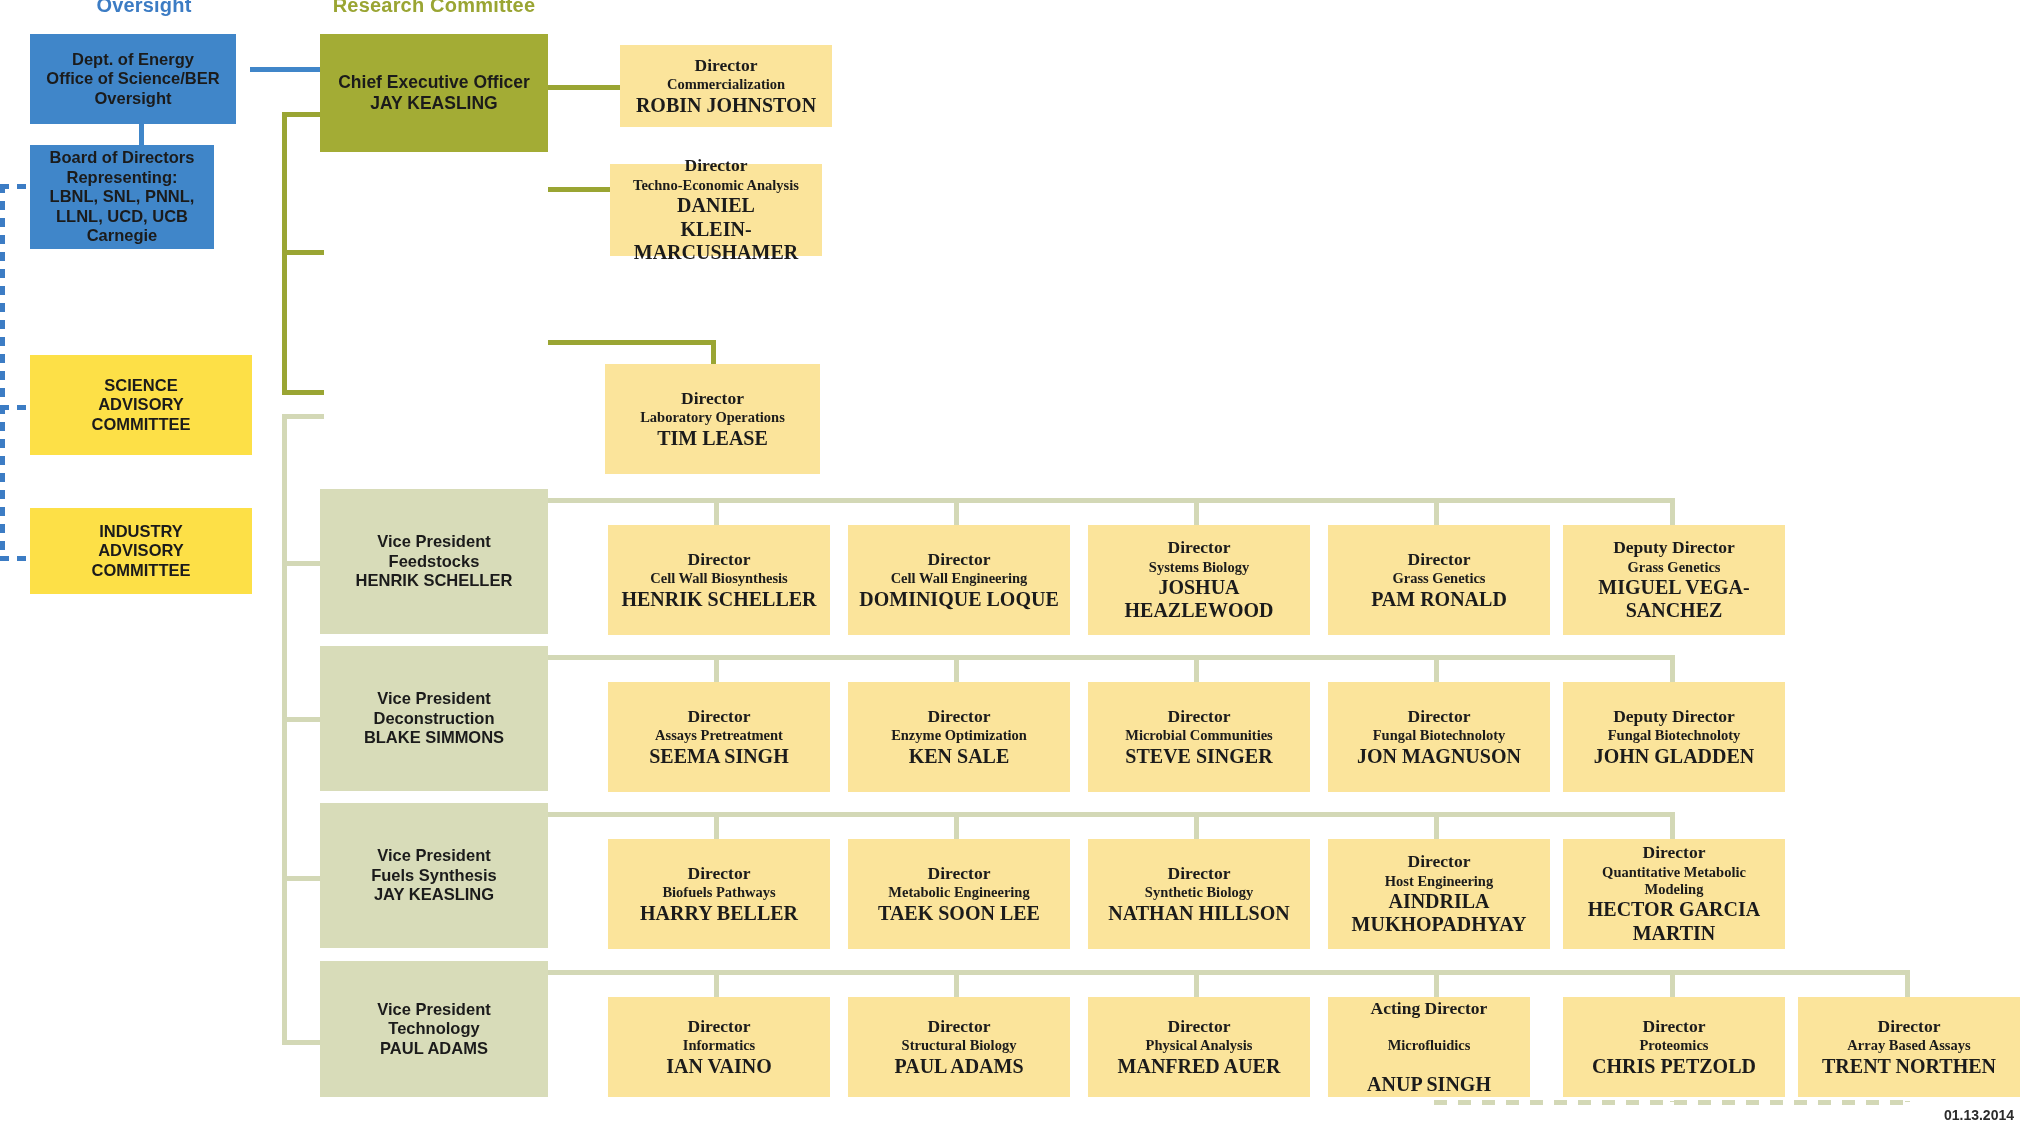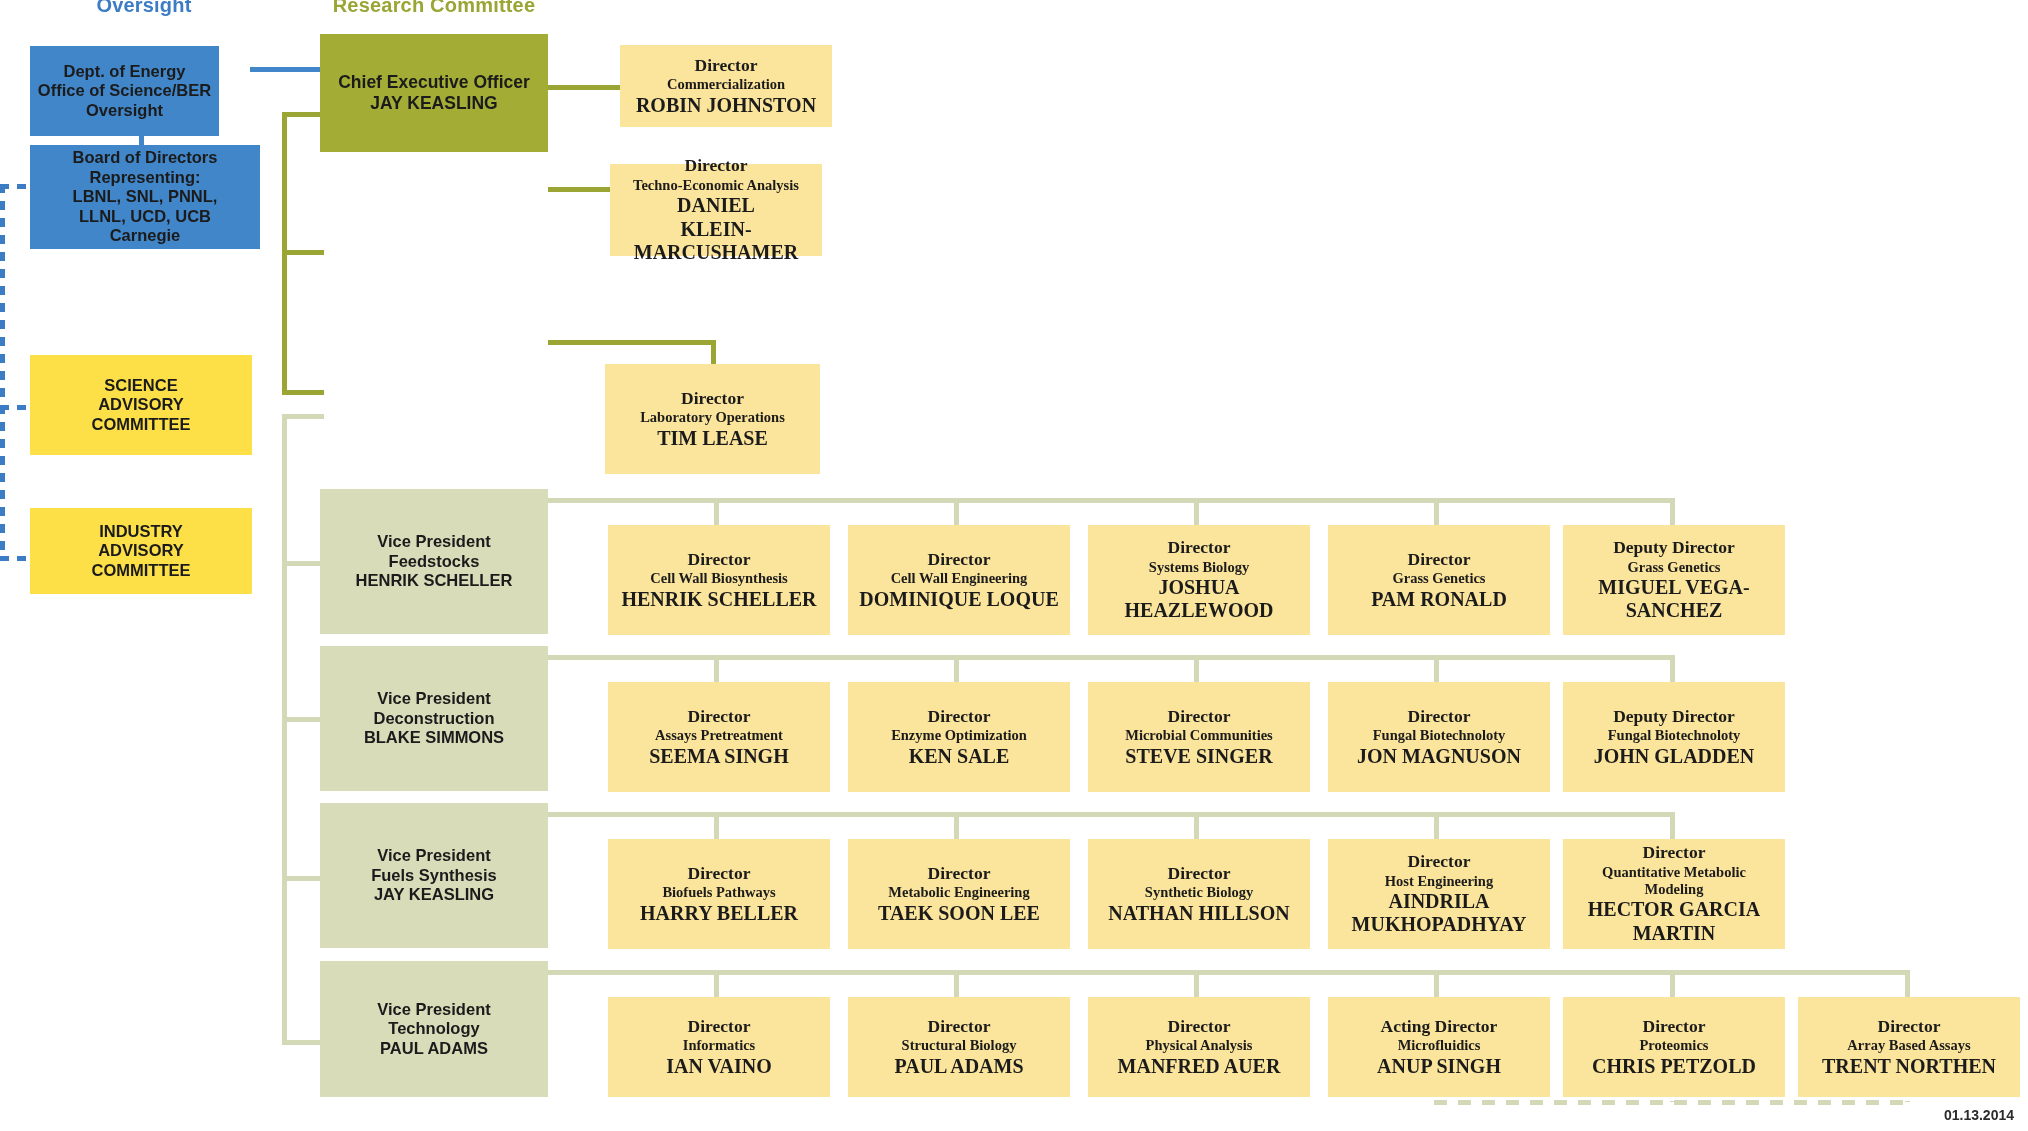--- a/index.html
+++ b/index.html
@@ -172,27 +172,27 @@
   <div class="ln ln-sage" style="left:1194px; top:970px; width:5px; height:27px;"></div>
   <div class="ln ln-sage" style="left:1434px; top:970px; width:5px; height:27px;"></div>
   <div class="ln ln-sage" style="left:1670px; top:970px; width:5px; height:27px;"></div>
   <div class="ln ln-sage" style="left:1905px; top:970px; width:5px; height:27px;"></div>
 
   <div class="dash-h-sage" style="left:1434px; top:1100px; width:476px;"></div>
   <div class="dash-stub" style="left:1434px; top:1075px; height:27px;"></div>
   <div class="dash-stub" style="left:1670px; top:1075px; height:27px;"></div>
   <div class="dash-stub" style="left:1905px; top:1075px; height:27px;"></div>
 
-  <div class="box blue-dark" style="left:30px; top:34px; width:189px; height:90px;margin-top:12px;">
+  <div class="box blue-dark" style="left:30px; top:34px; width:206px; height:90px;">
     <div class="l1">Dept. of Energy</div>
     <div class="l2">Office of Science/BER</div>
     <div class="l3">Oversight</div>
   </div>
 
-  <div class="box blue-dark" style="left:30px; top:145px; width:230px; height:104px;">
+  <div class="box blue-dark" style="left:30px; top:145px; width:184px; height:104px;">
     <div class="l1">Board of Directors</div>
     <div class="l1">Representing:</div>
     <div class="l1">LBNL, SNL, PNNL,</div>
     <div class="l1">LLNL, UCD, UCB</div>
     <div class="l1">Carnegie</div>
   </div>
 
   <div class="box blue-light" style="left:30px; top:355px; width:222px; height:100px;">
     <div class="l1">SCIENCE</div>
     <div class="l2">ADVISORY</div>
@@ -339,21 +339,21 @@
   <div class="box cream" style="left:848px; top:997px; width:222px; height:100px;">
     <div class="l1">Director</div>
     <div class="l2">Structural Biology</div>
     <div class="l3">PAUL ADAMS</div>
   </div>
   <div class="box cream" style="left:1088px; top:997px; width:222px; height:100px;">
     <div class="l1">Director</div>
     <div class="l2">Physical Analysis</div>
     <div class="l3">MANFRED AUER</div>
   </div>
-  <div class="box cream" style="left:1328px; top:997px; width:222px; height:100px;">
+  <div class="box cream" style="left:1328px; top:997px; width:202px; height:100px;gap:18px;">
     <div class="l1">Acting Director</div>
     <div class="l2">Microfluidics</div>
     <div class="l3">ANUP SINGH</div>
   </div>
   <div class="box cream" style="left:1563px; top:997px; width:222px; height:100px;">
     <div class="l1">Director</div>
     <div class="l2">Proteomics</div>
     <div class="l3">CHRIS PETZOLD</div>
   </div>
   <div class="box cream" style="left:1798px; top:997px; width:222px; height:100px;">

